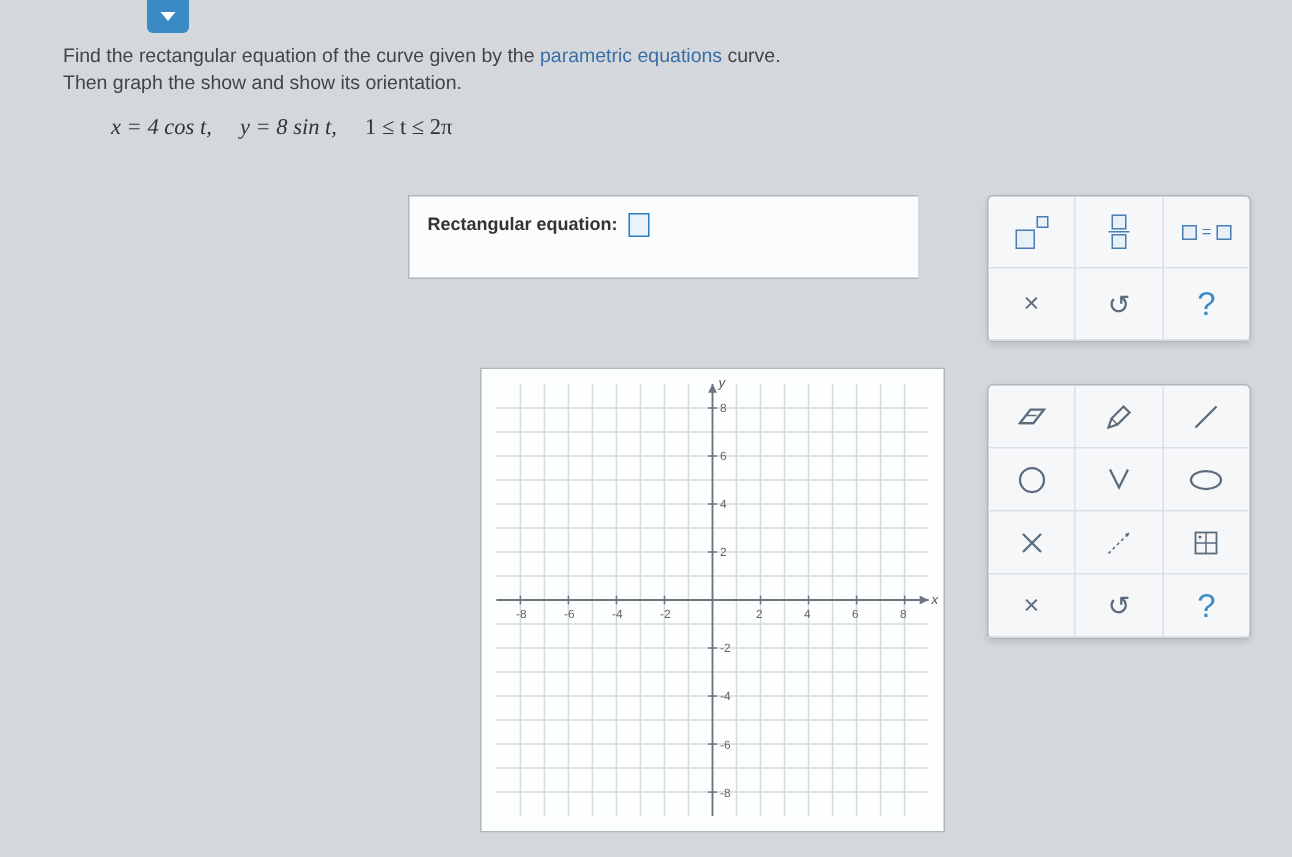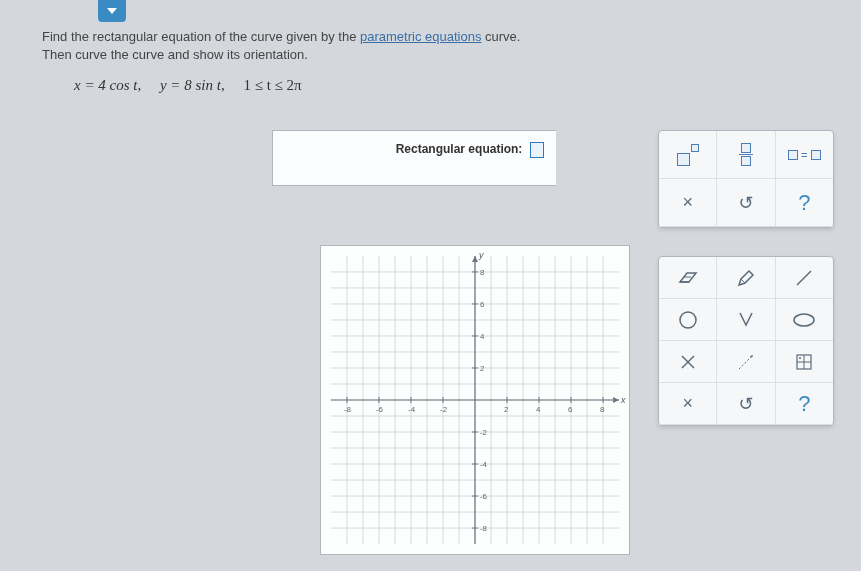--- a/index.html
+++ b/index.html
@@ -31,42 +31,41 @@
     border-right: 5px solid transparent;
     border-top: 6px solid #fff;
   }
   .question {
     position: absolute;
     left: 42px;
     top: 28px;
     width: 760px;
   }
   .question p { line-height: 1.35; color:#444; }
-  .question .link { color:#3a6ea5; text-decoration: underline; }
+  .question .link { color:#3a6ea5; }
   .eqline {
     margin-top: 14px;
     margin-left: 32px;
     font-family: "Times New Roman", serif;
     font-size: 15px;
     font-style: italic;
     color:#333;
   }
   .eqline .rm { font-style: normal; }
 
   .answer-box {
     position: absolute;
     left: 272px;
     top: 130px;
-    width: 284px;
+    width: 340px;
     height: 56px;
     background: #fbfcfd;
     border: 1px solid #b0b6bc;
     border-right: none;
     padding: 10px 12px;
-    text-align: right;
   }
   .answer-box .label { font-weight: bold; font-size: 12px; color:#333; display:inline; }
   .input-slot {
     display: inline-block;
     width: 14px;
     height: 16px;
     border: 1.5px solid #2a7ac0;
     background: #eaf3fb;
     vertical-align: middle;
     margin-left: 4px;
@@ -128,21 +127,21 @@
 <body>
 
 <div class="dropdown-tab">
   <div class="chevron-down"></div>
 </div>
 
 <div class="question">
   <p>
     <span>Find the rectangular equation of the curve given by the </span><span class="link">parametric equations</span><span> curve.</span>
   </p>
-  <p>Then curve the curve and show its orientation.</p>
+  <p>Then graph the show and show its orientation.</p>
   <div class="eqline">
     <span>x = 4 cos t,</span>
     &nbsp;&nbsp;&nbsp;
     <span>y = 8 sin t,</span>
     &nbsp;&nbsp;&nbsp;
     <span class="rm">1 ≤ t ≤ 2π</span>
   </div>
 </div>
 
 <div class="answer-box">

